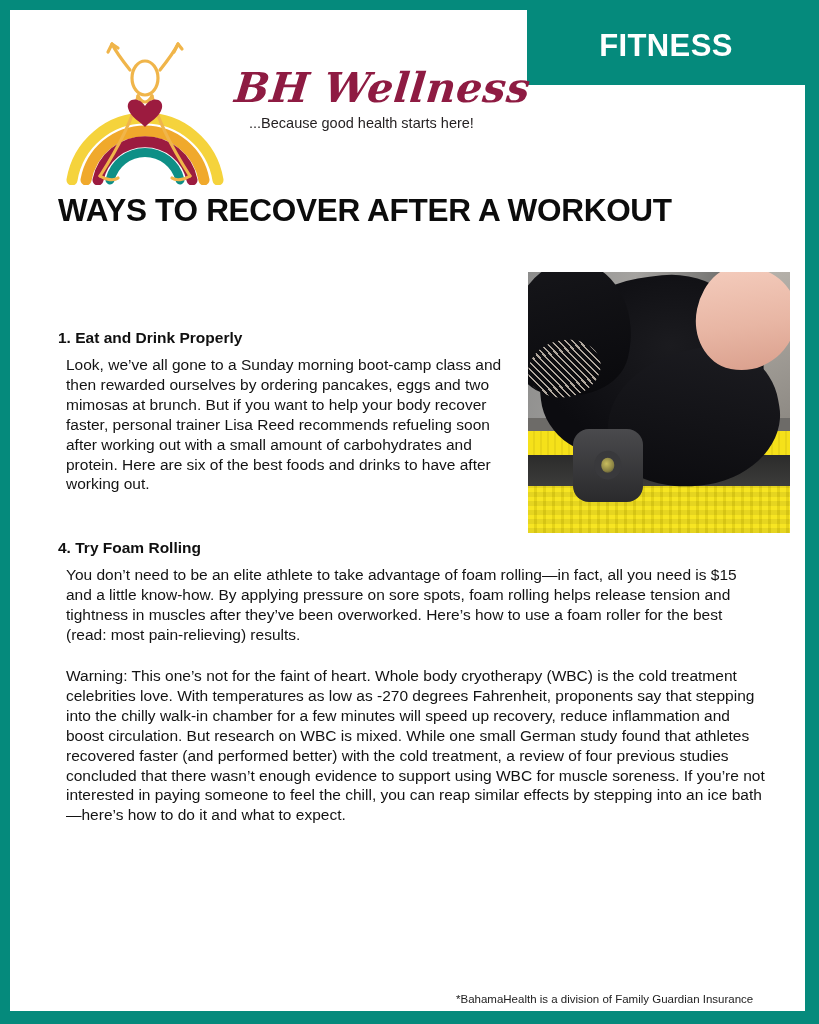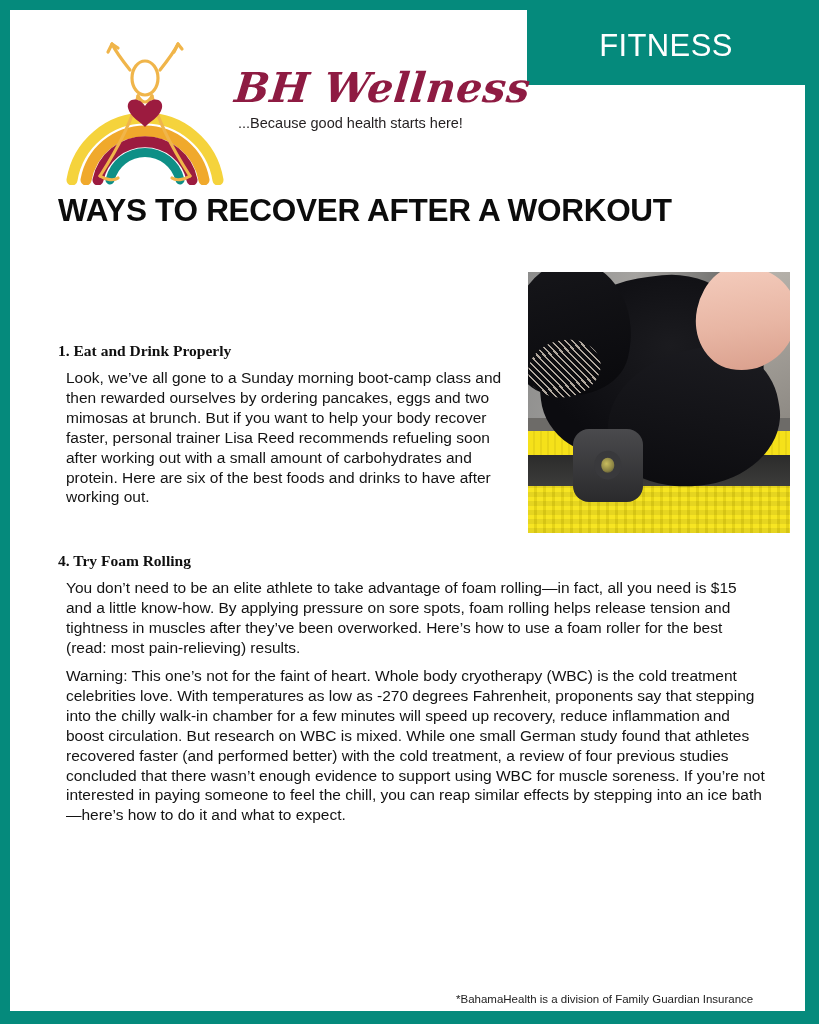--- a/index.html
+++ b/index.html
@@ -41,21 +41,21 @@
     background: #058a7c;
   }
   .fitness-label {
     position: absolute;
     left: 0;
     right: 0;
     top: 18px;
     text-align: center;
     color: #ffffff;
     font-size: 31px;
-    font-weight: normal;
+    font-weight: bold;
     letter-spacing: 0.4px;
     font-family: "Liberation Sans", sans-serif;
   }
 
   
   .logo-block {
     position: absolute;
     left: 40px;
     top: 12px;
     width: 470px;
@@ -80,21 +80,21 @@
     font-weight: bold;
     font-size: 41px;
     color: #8e1b42;
     line-height: 1.0;
     letter-spacing: 0.5px;
     white-space: nowrap;
     transform: skewX(-6deg);
   }
   .brand-tagline {
     margin-top: 6px;
-    margin-left: 3px;
+    margin-left: 14px;
     font-family: "Liberation Sans", sans-serif;
     font-size: 14.5px;
     color: #231f20;
     white-space: nowrap;
   }
 
   
   .headline {
     position: absolute;
     left: 48px;
@@ -158,22 +158,22 @@
               background: radial-gradient(circle at 40% 40%, #c9bd5e 0%, #8a8243 60%, #3b3a30 100%);
               box-shadow: 0 0 0 7px #39393c; }
   .ph-roller-face-wrap { position:absolute; left:17%; top:60%; width:27%; height:28%; }
 
   
   .article { position: absolute; left: 48px; top: 0; width: 715px; }
   .sec-head {
     font-size: 15.5px;
     font-weight: bold;
     color: #101010;
-    margin: 16px 0 1px 0;
-    font-family: Liberation Serif, serif;
+    margin: 3px 0 1px 0;
+    font-family: Liberation Sans, sans-serif;
   }
   .sec-body {
     font-size: 15.5px;
     color: #131313;
     line-height: 1.285;
     margin: 8px;
     font-family: "Liberation Sans", sans-serif;
   }
   .sec1 { position: absolute; left: 0; top: 316px; width: 462px; }
   .sec2 { position: absolute; left: 0; top: 526px; width: 712px; }

